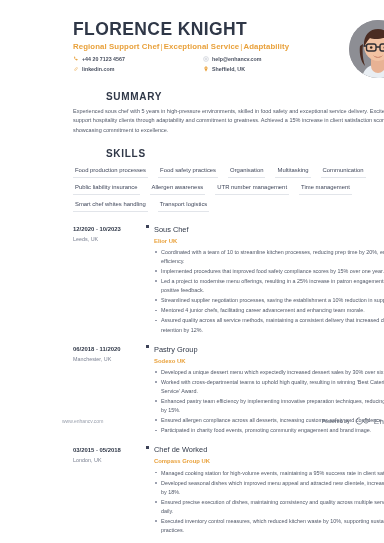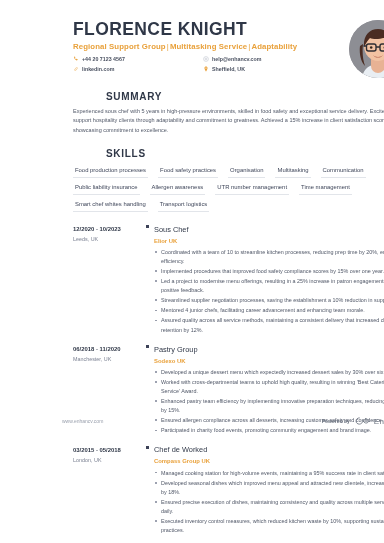--- a/index.html
+++ b/index.html
@@ -98,21 +98,21 @@
 </style>
 </head>
 <body>
 
 <div class="page">
 
   <div class="header">
     <div class="header-left">
       <div class="name">FLORENCE KNIGHT</div>
       <div class="headline">
-        <span>Regional Support Group</span><span class="sep">|</span><span>Multitasking Service</span><span class="sep">|</span><span>Adaptability</span>
+        <span>Regional Support Chef</span><span class="sep">|</span><span>Exceptional Service</span><span class="sep">|</span><span>Adaptability</span>
       </div>
 
       <div class="contacts">
         <div class="contact-col">
           <div class="contact">
             <span class="ic">
               <svg viewBox="0 0 16 16" width="6" height="6">
                   <path fill="#e9a13b" d="M3.7 1.2c.5-.3 1.1-.1 1.4.4l1.1 2c.2.4.1 1-.3 1.3l-.8.6c.5 1.2 1.8 2.5 3 3l.6-.8c.3-.4.9-.5 1.3-.3l2 1.1c.5.3.7.9.4 1.4l-.6 1c-.4.7-1.2 1-2 .8C6.6 10.8 5.2 9.4 3.5 6.2c-.9-1.7-.6-3.5.2-4.3z"></path>
                 </svg>
             </span>

